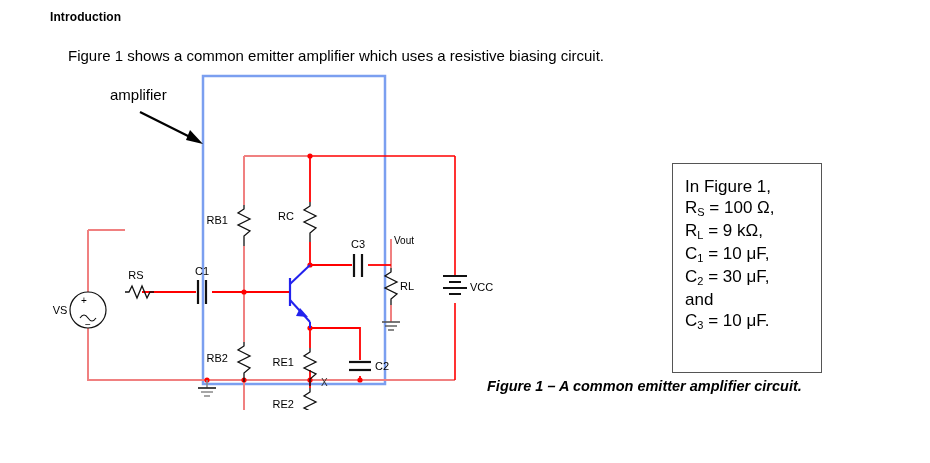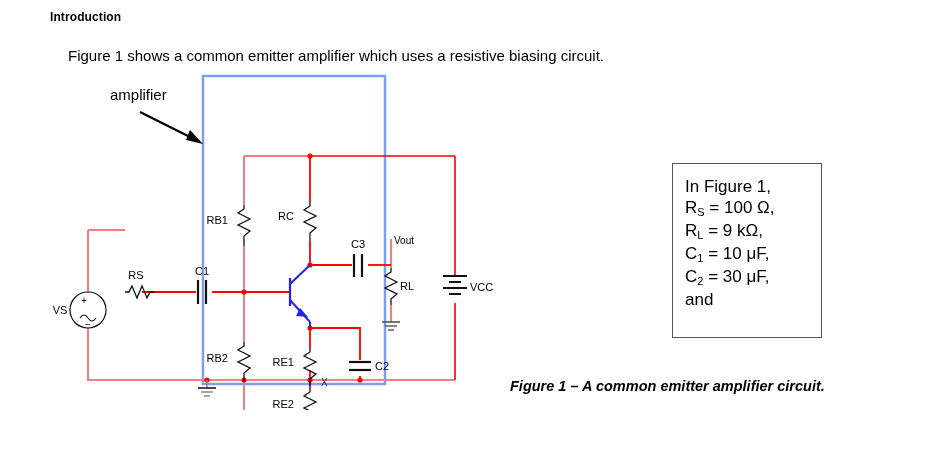--- a/index.html
+++ b/index.html
@@ -36,39 +36,39 @@
     left: 0px;
     top: 60px;
     width: 540px;
     height: 350px;
   }
   #params-box {
     position: absolute;
     left: 672px;
     top: 163px;
     width: 150px;
-    height: 175px;
+    height: 210px;
     border: 1px solid #555555;
     box-sizing: border-box;
     padding: 12px 0 0 12px;
     font-size: 17px;
     line-height: 21px;
   }
   #params-box .pline {
     white-space: nowrap;
   }
   #params-box sub {
     font-size: 11px;
     vertical-align: baseline;
     position: relative;
     bottom: -3px;
   }
   #figure-caption {
     position: absolute;
-    left: 510px;
+    left: 487px;
     top: 378px;
     font-size: 14.5px;
     font-weight: bold;
     font-style: italic;
     white-space: nowrap;
   }
   .svg-label {
     font-family: "Liberation Sans", sans-serif;
     fill: #000000;
   }
@@ -217,15 +217,18 @@
   <div class="pline">
     <span>C</span><sub>1</sub><span> = 10 μF,</span>
   </div>
 
   <div class="pline">
     <span>C</span><sub>2</sub><span> = 30 μF,</span>
   </div>
 
   <div class="pline">and</div>
 
+  <div class="pline">
+    <span>C</span><sub>3</sub><span> = 10 μF.</span>
+  </div>
 </div>
 
 <div id="figure-caption">Figure 1 – A common emitter amplifier circuit.</div>
 
 </body></html>

